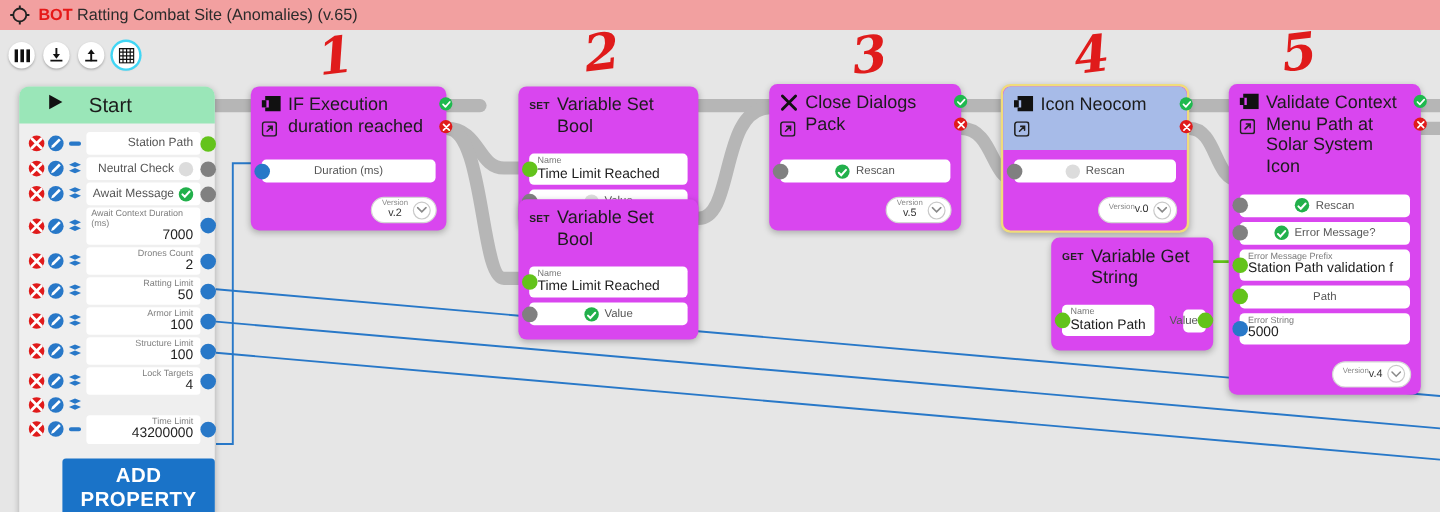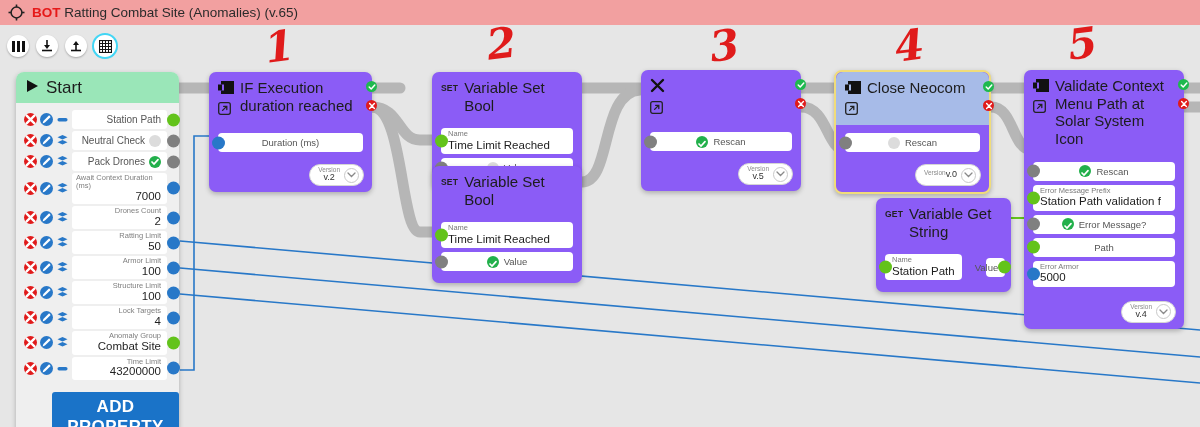--- a/index.html
+++ b/index.html
@@ -34,21 +34,21 @@
     position:absolute; color:#e01b1b; font-family:"DejaVu Serif", serif;
     font-size:42px; font-style:italic; font-weight:600;
     transform:rotate(-7deg); user-select:none; line-height:1;
   }
 
   
   svg.links{ position:absolute; left:0; top:0; width:1200px; height:427px; pointer-events:none; }
 
   
   .node{
-    position:absolute; background:#8b5cf6; border-radius:7px;
+    position:absolute; background:#d946ef; border-radius:7px;
     box-shadow:0 2px 5px rgba(0,0,0,.25); overflow:visible;
   }
   .node-head{
     display:flex; align-items:flex-start; gap:6px;
     padding:7px 9px 6px 9px; position:relative; border-radius:7px 7px 0 0;
   }
   .node-head .htitle{ font-size:15px; color:#1c1c1c; line-height:1.18; flex:1; }
   .head-icons{ display:flex; flex-direction:column; gap:3px; padding-top:1px; }
   .node-body{ padding:4px 9px 8px 9px; position:relative; }
 
@@ -86,21 +86,21 @@
   .version .vnum{ font-size:9px; color:#333; line-height:1.1; text-align:center;}
   .version .chev{
     width:15px;height:15px;border-radius:50%;border:1px solid #c9c9c9;
     display:flex;align-items:center;justify-content:center;
   }
 
   
   #node-start{ left:16px; top:72px; width:163px; border-radius:8px; background:#efefef;}
   .start-head{
     background:#9ae6b8; border-radius:8px 8px 0 0; height:31px;
-    display:flex; align-items:center; gap:7px; padding-left:10px;
+    display:flex; align-items:center; gap:21px; padding-left:24px;
   }
   .start-head .stitle{ font-size:17px; color:#1c1c1c; }
   .prop-row{
     display:flex; align-items:center; gap:3px; margin:2px 0; position:relative;
     padding-left:4px;
   }
   .mini{ width:13px;height:13px;border-radius:50%;display:flex;align-items:center;justify-content:center;flex:0 0 auto;}
   .mini.del{ background:#e01b1b; }
   .mini.edit{ background:#2878c8; }
   .mini.stack{ background:transparent; }
@@ -248,21 +248,21 @@
             </svg>
           </span>
           <span class="mini stack">
             <svg width="13" height="13" viewBox="0 0 13 13">
               <path d="M6.5,1 L11.5,3.2 L6.5,5.4 L1.5,3.2 Z" fill="#2878c8"></path>
               <path d="M6.5,6 L11.5,8.2 L6.5,10.4 L1.5,8.2 Z" fill="#2878c8"></path>
             </svg>
           </span>
           <div class="prop-field">
             <div class="ptext">
-              <span>Pack Drones</span>
+              <span>Await Message</span>
               <span class="chk on"><svg viewBox="0 0 12 12" style="width:12px;height:12px">
                   <path d="M3,6 L5,8 L9,3.6" stroke="#fff" stroke-width="1.7" fill="none" stroke-linecap="round"></path>
                 </svg></span>
             </div>
             <span class="prop-port grey" style="background: rgb(128, 128, 128);"></span>
           </div>
         </div>
         <div class="prop-row">
           <span class="mini del">
             <svg viewBox="0 0 10 10">
@@ -411,25 +411,20 @@
             <svg viewBox="0 0 10 10">
               <path d="M2,8 L2.6,6.2 L7,1.8 L8.2,3 L3.8,7.4 Z" fill="#fff"></path>
             </svg>
           </span>
           <span class="mini stack">
             <svg width="13" height="13" viewBox="0 0 13 13">
               <path d="M6.5,1 L11.5,3.2 L6.5,5.4 L1.5,3.2 Z" fill="#2878c8"></path>
               <path d="M6.5,6 L11.5,8.2 L6.5,10.4 L1.5,8.2 Z" fill="#2878c8"></path>
             </svg>
           </span>
-          <div class="prop-field">
-            <div class="plabel">Anomaly Group</div>
-            <div class="pvalue">Combat Site</div>
-            <span class="prop-port green" style="background: rgb(99, 195, 27);"></span>
-          </div>
         </div>
         <div class="prop-row">
           <span class="mini del">
             <svg viewBox="0 0 10 10">
               <path d="M2,2 L8,8 M8,2 L2,8" stroke="#fff" stroke-width="1.8" stroke-linecap="round"></path>
             </svg>
           </span>
           <span class="mini edit">
             <svg viewBox="0 0 10 10">
               <path d="M2,8 L2.6,6.2 L7,1.8 L8.2,3 L3.8,7.4 Z" fill="#fff"></path>
@@ -552,20 +547,21 @@
         <div class="node-head">
           <div class="head-icons">
             <span><svg width="15" height="15" viewBox="0 0 15 15">
                 <path d="M2,2 L13,13 M13,2 L2,13" stroke="#111" stroke-width="2.4" stroke-linecap="round"></path>
               </svg></span>
             <span><svg width="13" height="13" viewBox="0 0 13 13">
                 <rect x="0.7" y="0.7" width="11.6" height="11.6" rx="2" fill="none" stroke="#222" stroke-width="1.3"></rect>
                 <path d="M4.6,8.4 L8.6,4.4 M5.6,4.3 L8.8,4.3 L8.8,7.5" stroke="#222" stroke-width="1.3" fill="none" stroke-linecap="round"></path>
               </svg></span>
           </div>
+          <div class="htitle">Close Dialogs Pack</div>
           <span class="sdot ok" style="position: absolute; right: -5px; top: 9px;">
             <svg viewBox="0 0 10 10">
               <path d="M1.5,5 L4,7.5 L8.5,2.5" stroke="#fff" stroke-width="1.8" fill="none" stroke-linecap="round" stroke-linejoin="round"></path>
             </svg>
           </span>
           <span class="sdot err" style="position: absolute; right: -5px; top: 28px;">
             <svg viewBox="0 0 10 10">
               <path d="M2,2 L8,8 M8,2 L2,8" stroke="#fff" stroke-width="1.8" stroke-linecap="round"></path>
             </svg>
           </span>
@@ -599,21 +595,21 @@
           <div class="head-icons">
             <span><svg width="16" height="13" viewBox="0 0 16 13">
                 <path d="M3,0 H16 V13 H3 V9.5 H6 V3.5 H3 Z" fill="#111"></path>
                 <rect x="0" y="3.5" width="4" height="6" fill="#111"></rect>
               </svg></span>
             <span><svg width="13" height="13" viewBox="0 0 13 13">
                 <rect x="0.7" y="0.7" width="11.6" height="11.6" rx="2" fill="none" stroke="#222" stroke-width="1.3"></rect>
                 <path d="M4.6,8.4 L8.6,4.4 M5.6,4.3 L8.8,4.3 L8.8,7.5" stroke="#222" stroke-width="1.3" fill="none" stroke-linecap="round"></path>
               </svg></span>
           </div>
-          <div class="htitle">Close Neocom</div>
+          <div class="htitle">Icon Neocom</div>
           <span class="sdot ok" style="position: absolute; right: -5px; top: 9px;">
             <svg viewBox="0 0 10 10">
               <path d="M1.5,5 L4,7.5 L8.5,2.5" stroke="#fff" stroke-width="1.8" fill="none" stroke-linecap="round" stroke-linejoin="round"></path>
             </svg>
           </span>
           <span class="sdot err" style="position: absolute; right: -5px; top: 28px;">
             <svg viewBox="0 0 10 10">
               <path d="M2,2 L8,8 M8,2 L2,8" stroke="#fff" stroke-width="1.8" stroke-linecap="round"></path>
             </svg>
           </span>
@@ -691,51 +687,51 @@
           <div style="position: relative;">
             <div class="field row">
               <span class="chk on"><svg viewBox="0 0 12 12" style="width:12px;height:12px">
                   <path d="M3,6 L5,8 L9,3.6" stroke="#fff" stroke-width="1.7" fill="none" stroke-linecap="round"></path>
                 </svg></span>
               <span class="fname">Rescan</span>
               <span class="port grey in" style="top: 50%; transform: translateY(-50%); background: rgb(128, 128, 128);"></span>
             </div>
           </div>
           <div style="position: relative;">
-            <div class="field">
-              <div class="flabel">Error Message Prefix</div>
-              <div class="fvalue">Station Path validation f</div>
-              <span class="port green in" style="top: 50%; transform: translateY(-50%); background: rgb(99, 195, 27);"></span>
-            </div>
-          </div>
-          <div style="position: relative;">
             <div class="field row">
               <span class="chk on"><svg viewBox="0 0 12 12" style="width:12px;height:12px">
                   <path d="M3,6 L5,8 L9,3.6" stroke="#fff" stroke-width="1.7" fill="none" stroke-linecap="round"></path>
                 </svg></span>
               <span class="fname">Error Message?</span>
               <span class="port grey in" style="top: 50%; transform: translateY(-50%); background: rgb(128, 128, 128);"></span>
             </div>
           </div>
           <div style="position: relative;">
+            <div class="field">
+              <div class="flabel">Error Message Prefix</div>
+              <div class="fvalue">Station Path validation f</div>
+              <span class="port green in" style="top: 50%; transform: translateY(-50%); background: rgb(99, 195, 27);"></span>
+            </div>
+          </div>
+          <div style="position: relative;">
             <div class="field row">
               <span class="fname">Path</span>
               <span class="port green in" style="top: 50%; transform: translateY(-50%); background: rgb(99, 195, 27);"></span>
             </div>
           </div>
           <div style="position: relative;">
             <div class="field">
-              <div class="flabel">Error Armor</div>
+              <div class="flabel">Error String</div>
               <div class="fvalue">5000</div>
               <span class="port blue in" style="top: 50%; transform: translateY(-50%); background: rgb(40, 120, 200);"></span>
             </div>
           </div>
           <div style="height: 30px;"></div>
           <div class="version">
-            <span style="display:flex;flex-direction:column;">
+            <span style="display:flex;flex-direction:row;">
               <span class="vlab">Version</span>
               <span class="vnum">v.4</span>
             </span>
             <span class="chev">
               <svg width="9" height="6" viewBox="0 0 9 6">
                 <path d="M1,1 L4.5,4.5 L8,1" stroke="#8a8a8a" stroke-width="1.3" fill="none" stroke-linecap="round"></path>
               </svg>
             </span>
           </div>
         </div>

